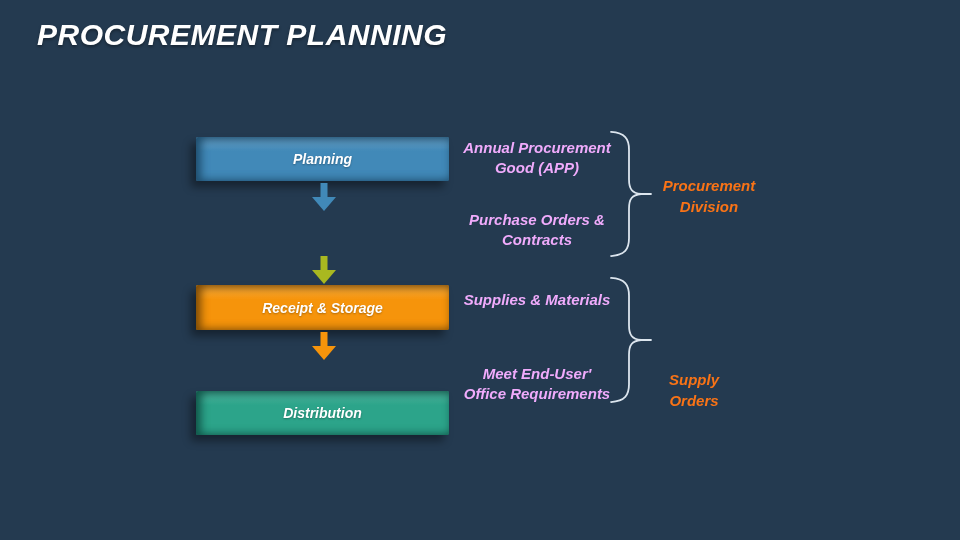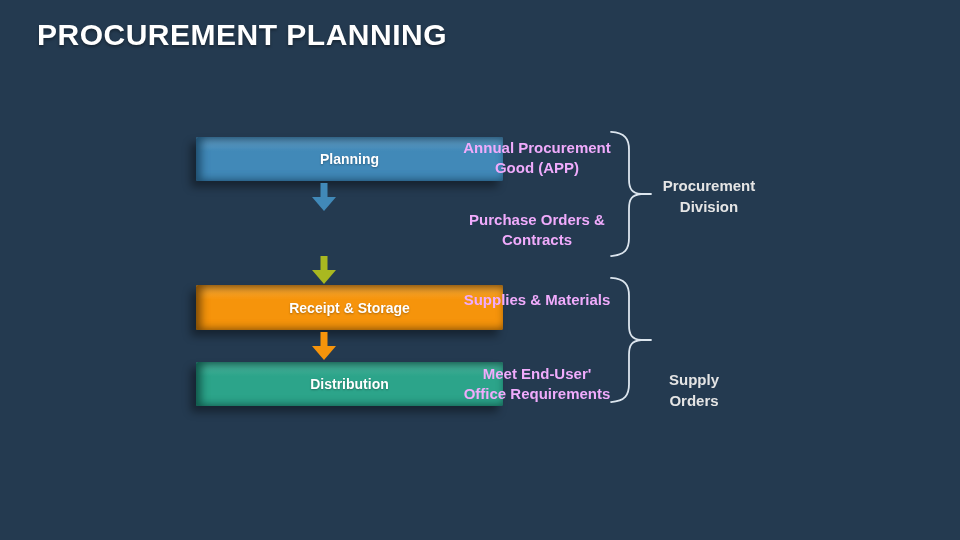--- a/index.html
+++ b/index.html
@@ -4,30 +4,31 @@
 <style>
   html,body{margin:0;padding:0;}
   body{
     width:960px;height:540px;overflow:hidden;
     font-family:"Liberation Sans", sans-serif;
     -webkit-font-smoothing:antialiased;
   }
   .slide{
     position:relative;width:960px;height:540px;
     background:#243A50;
+    font-style:italic;
   }
   .slide-title{
     position:absolute;left:37px;top:18px;
     font-size:30px;font-weight:bold;color:#ffffff;
     letter-spacing:0.5px;
     text-shadow:0 2px 3px rgba(0,0,0,0.35);
     white-space:nowrap;
   }
   .flow-box{
-    position:absolute;left:196px;width:307px;height:44px;
+    position:absolute;left:196px;width:253px;height:44px;
     display:flex;align-items:center;justify-content:center;
     border-radius:2px;
   }
   .flow-box .box-label{
     color:#ffffff;font-size:14px;font-weight:bold;
     text-shadow:0 1px 2px rgba(0,0,0,0.3);
     white-space:nowrap;
   }
   .box-planning{top:137px;}
   .box-sourcing{top:210px;}
@@ -49,21 +50,21 @@
   .caption-2{top:210px;}
   .caption-3{top:290px;}
   .caption-4{top:364px;}
   .brace{
     position:absolute;left:608px;width:46px;height:128px;
     color:#DCE5EE;
   }
   .brace-1{top:130px;}
   .brace-2{top:276px;}
   .group-label{
-    position:absolute;text-align:center;color:#e5e5e5;
+    position:absolute;text-align:center;color:#f97316;
     font-size:15px;line-height:21px;font-weight:bold;
   }
   .group-label span{display:block;}
   .group-label-1{left:650px;top:175px;width:118px;}
   .group-label-2{left:645px;top:321px;width:98px;margin-top:48px;}
 </style>
 </head>
 <body>
 
 <div class="slide" style="background: rgb(36, 58, 80);">
@@ -93,21 +94,21 @@
     <span class="box-label">Receipt &amp; Storage</span>
   </div>
 
   <div class="flow-arrow arrow-3" style="color: rgb(246, 148, 11);">
     <svg width="26" height="28" viewBox="0 0 26 28">
       <rect x="9.5" y="0" width="7" height="15" fill="currentColor"></rect>
       <polygon points="1,14 25,14 13,28" fill="currentColor"></polygon>
     </svg>
   </div>
 
-  <div class="flow-box box-distribution" style="background: linear-gradient(rgb(85, 189, 166) 0%, rgb(44, 164, 138) 32%, rgb(44, 164, 138) 100%); box-shadow: rgb(17, 87, 74) 8px 6px 9px -3px inset, rgb(17, 87, 74) -2px -5px 9px -4px inset, rgba(0, 0, 0, 0.4) -5px 6px 9px;">
+  <div class="flow-box box-distribution" style="background: linear-gradient(rgb(85, 189, 166) 0%, rgb(44, 164, 138) 32%, rgb(44, 164, 138) 100%); box-shadow: rgb(17, 87, 74) 8px 6px 9px -3px inset, rgb(17, 87, 74) -2px -5px 9px -4px inset, rgba(0, 0, 0, 0.4) -5px 6px 9px; margin-top: 29px;">
     <span class="box-label">Distribution</span>
   </div>
 
   <div class="caption caption-1">
     <span>Annual Procurement</span>
     <span>Good (APP)</span>
   </div>
   <div class="caption caption-2">
     <span>Purchase Orders &amp;</span>
     <span>Contracts</span>

